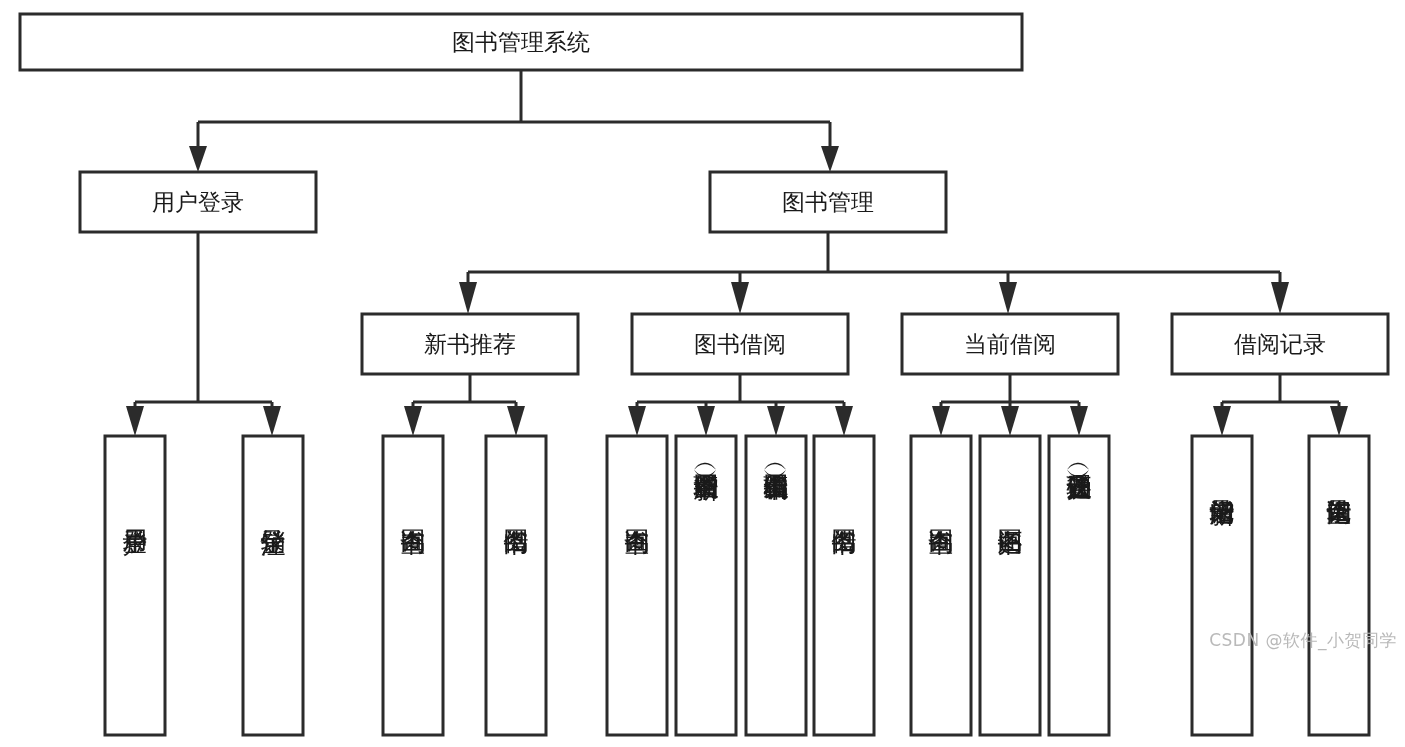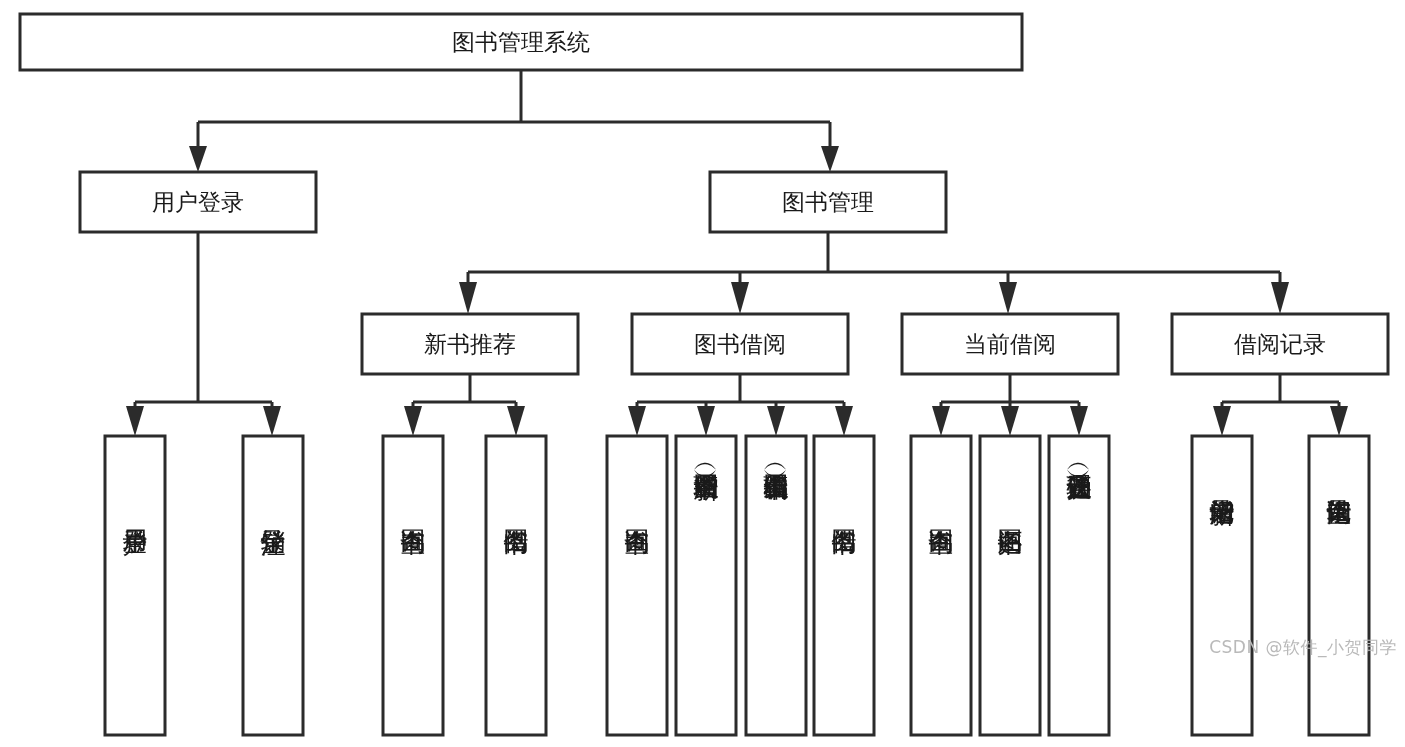--- a/index.html
+++ b/index.html
@@ -47,21 +47,21 @@
     stroke-width: 3;
     fill: none;
   }
   .arrow-head {
     fill: #2b2b2b;
     stroke: none;
   }
   .watermark {
     position: absolute;
     right: 8px;
-    bottom: 5px;
+    bottom: 12px;
     font-family: "DejaVu Sans", "Liberation Sans", sans-serif;
     font-size: 17px;
     color: #b9b9b9;
     white-space: nowrap;
     letter-spacing: 0.5px;
   }
 </style>
 </head>
 <body>
 

